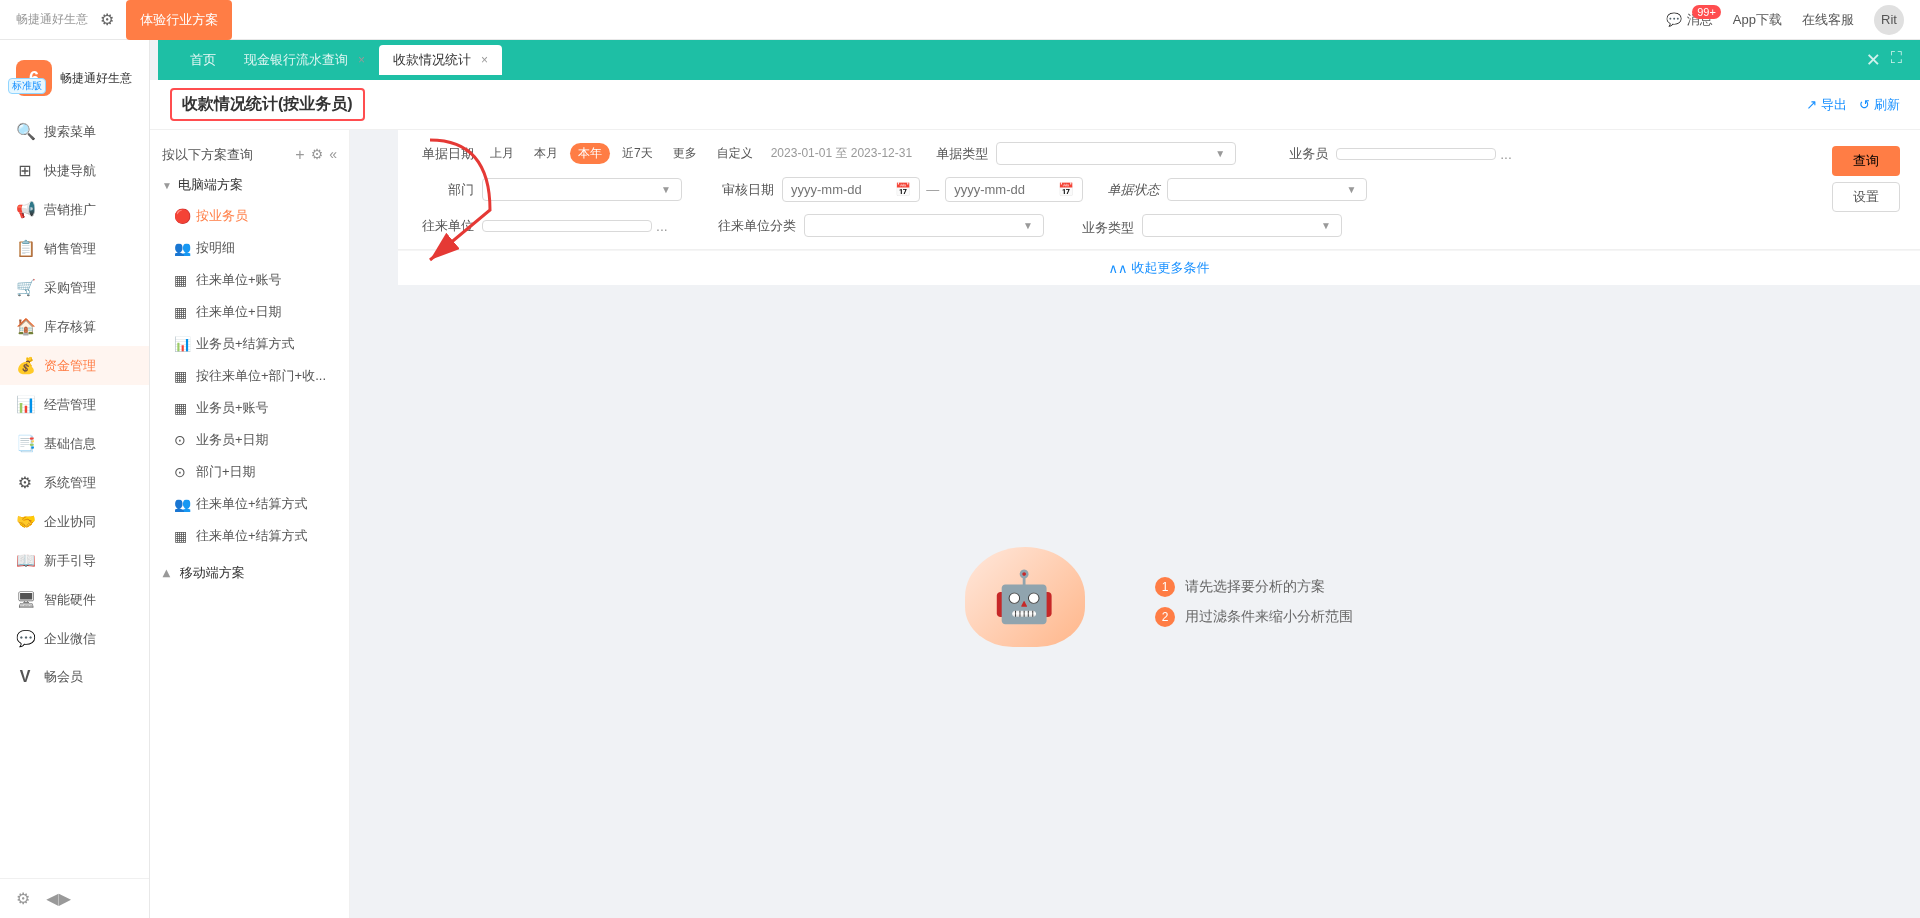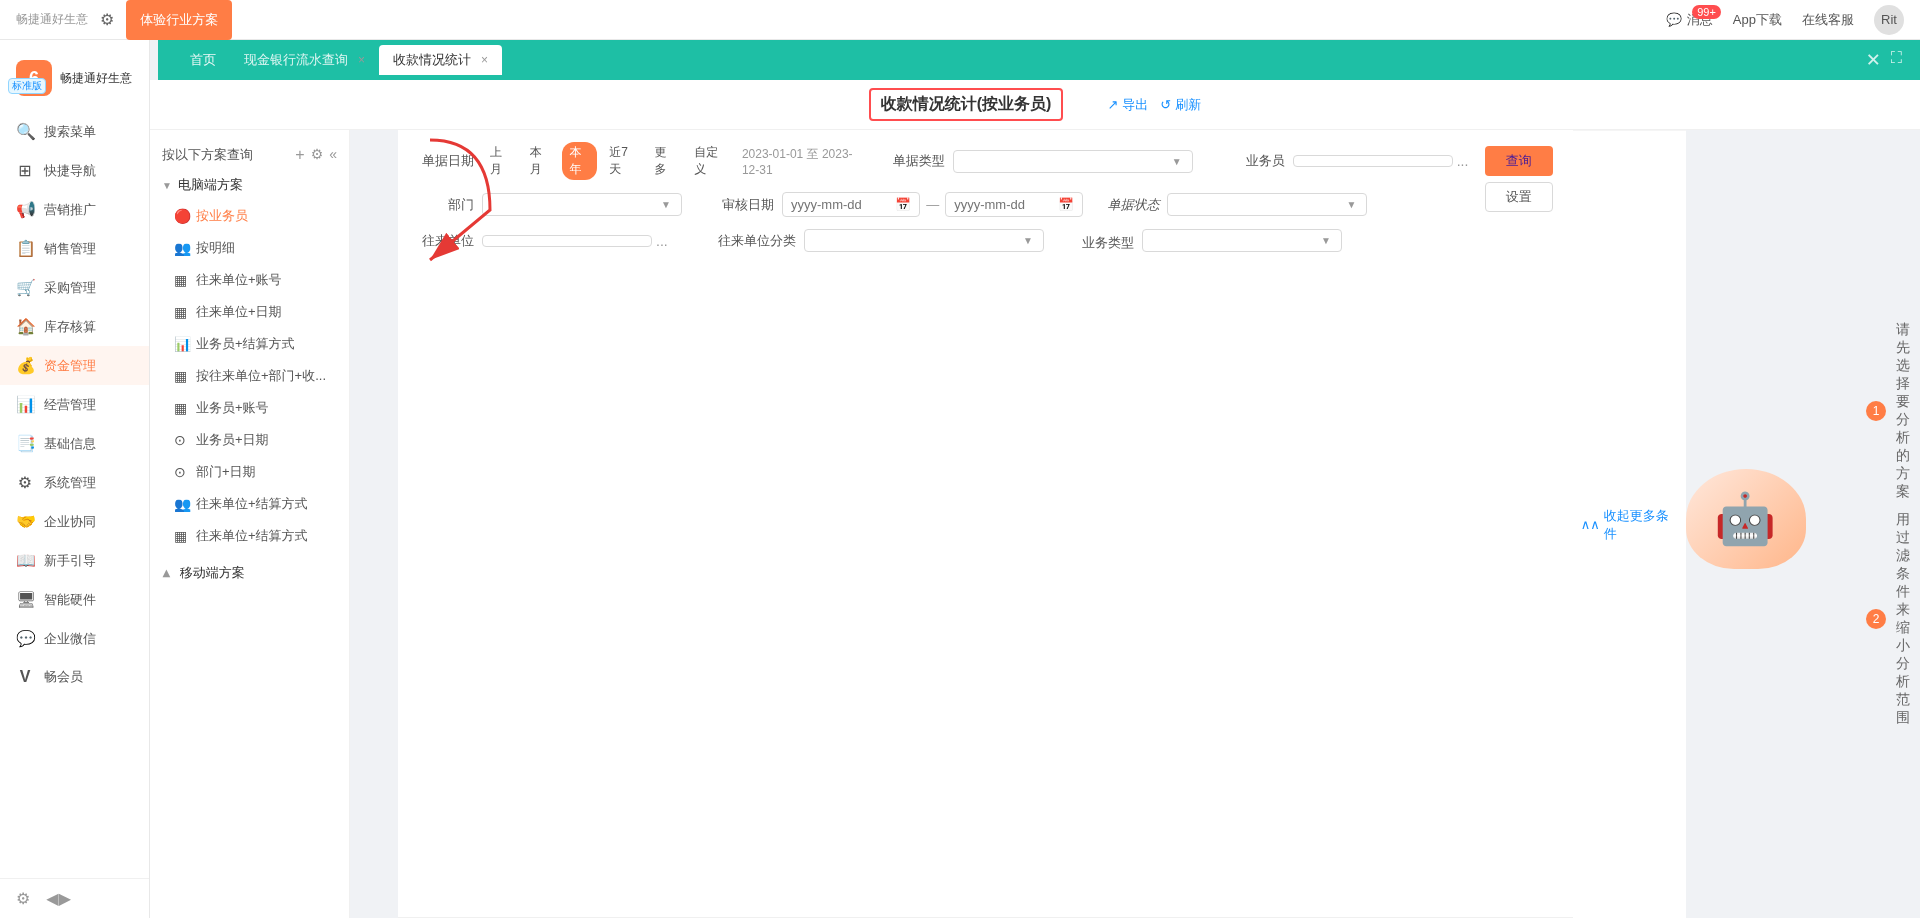--- a/index.html
+++ b/index.html
@@ -118,21 +118,21 @@
     .tab-bar-right { margin-left: auto; display: flex; gap: 10px; }
     .tab-bar-right span { color: rgba(255,255,255,0.8); cursor: pointer; font-size: 18px; }
 
     
     .page-header {
       background: #fff;
       padding: 8px 20px;
       border-bottom: 1px solid #f0f0f0;
       display: flex;
       align-items: center;
-      justify-content: center;
+      justify-content: space-between;
       gap: 44px;
     }
     .page-title-box {
       border: 2px solid #ff4d4f;
       border-radius: 4px;
       padding: 4px 10px;
     }
     .page-title { font-size: 16px; font-weight: bold; color: #333; }
     .page-actions { display: flex; gap: 12px; align-items: center; }
     .action-btn { display: flex; align-items: center; gap: 4px; color: #1890ff; cursor: pointer; font-size: 13px; }
@@ -177,21 +177,21 @@
       cursor: pointer;
       color: #555;
       font-size: 13px;
       gap: 6px;
     }
     .scheme-item.active { color: #ff7d45; }
     .scheme-item .item-icon { font-size: 14px; width: 16px; }
     .scheme-item.active .item-icon { color: #ff7d45; }
 
     
-    .right-panel { flex: 1; display: flex; flex-direction: row; overflow: hidden; padding-left: 48px; }
+    .right-panel { flex: 1; display: flex; flex-direction: column; overflow: hidden; padding-left: 48px; }
 
     
     .filter-area {
       background: #fff;
       padding: 12px 20px;
       border-bottom: 1px solid #f0f0f0;
     }
     .filter-row {
       display: flex;
       align-items: center;
@@ -266,21 +266,21 @@
       background: #ff7d45;
       color: #fff;
       border-radius: 12px;
     }
     .date-range-text { font-size: 12px; color: #999; margin-left: 6px; }
 
     
     .query-btns { display: flex; flex-direction: column; gap: 6px; margin-left: 20px; }
     .btn-query {
       background: #ff7d45;
-      color: #4c1d95;
+      color: #000000;
       border: none;
       border-radius: 4px;
       padding: 6px 20px;
       cursor: pointer;
       font-size: 13px;
     }
     .btn-settings {
       background: #fff;
       color: #555;
       border: 1px solid #d9d9d9;

